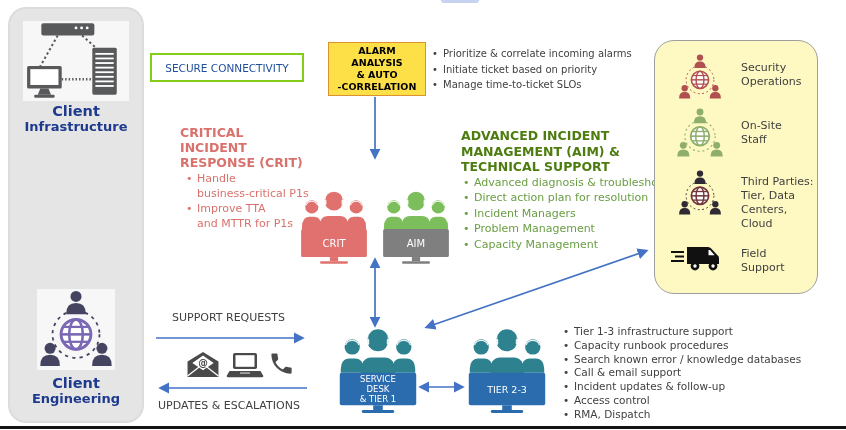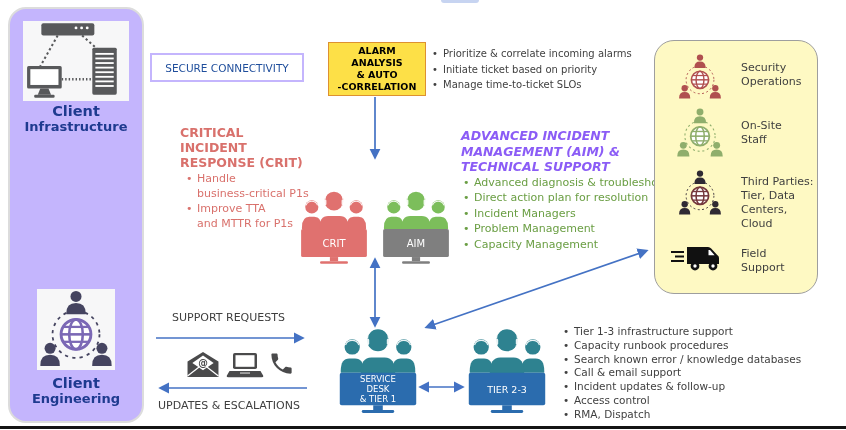--- a/index.html
+++ b/index.html
@@ -2,49 +2,49 @@
 <html><head>
 <meta charset="utf-8">
 <style>
   html,body{margin:0;padding:0;background:#ffffff;}
   #canvas{position:relative;width:846px;height:430px;background:#fff;overflow:hidden;
           font-family:"DejaVu Sans", sans-serif;color:#3f3f3f;}
   .abs{position:absolute;}
 
   
   .client-panel{left:8px;top:7px;width:132px;height:412px;border:2px solid #dcdcdc;
-                border-radius:18px;background:#c4b5fd;}
+                border-radius:18px;background:#e5e5e5;}
   .client-label{left:0;right:0;text-align:center;color:#1e3a8f;font-weight:bold;line-height:16px;}
   .client-label .l1{font-size:14.5px;}
   .client-label .l2{font-size:13px;}
   .icon-bg{background:#f7f7f8;}
 
   
-  .secure-box{left:150px;top:53px;width:150px;height:25px;border:2px solid #c4b5fd;background:#fff;
+  .secure-box{left:150px;top:53px;width:150px;height:25px;border:2px solid #84cc16;background:#fff;
               color:#1f4e9c;font-size:10.5px;display:flex;align-items:center;justify-content:center;}
 
   
   .alarm-box{left:328px;top:42px;width:96px;height:52px;background:#fde047;border:1px solid #dd9130;
              display:flex;flex-direction:column;align-items:center;justify-content:center;
              color:#000;font-weight:bold;font-size:9.5px;line-height:12px;text-align:center;}
 
   
   ul.blist{list-style:none;margin:0;padding:0;}
   ul.blist li{position:relative;padding-left:11px;}
   ul.blist li::before{content:"•";position:absolute;left:0;top:0;}
   .alarm-bullets{left:432px;top:46px;width:250px;font-size:10px;line-height:15.5px;color:#3f3f3f;}
   .desk-bullets{left:563px;top:325px;width:280px;font-size:10.5px;line-height:13.8px;color:#3f3f3f;}
 
   
   .crit-heading{left:180px;top:125px;color:#d9716c;font-weight:bold;font-size:12.5px;line-height:15px;}
   .crit-bullets{left:186px;top:171px;color:#d9716c;font-size:11px;line-height:15px;}
   .crit-bullets .cont{display:block;}
 
   
-  .aim-heading{left:461px;top:128px;color:#8b5cf6;font-weight:bold;font-size:12.5px;line-height:15.5px;font-style:italic;}
+  .aim-heading{left:461px;top:128px;color:#4d7c0f;font-weight:bold;font-size:12.5px;line-height:15.5px;}
   .aim-bullets{left:463px;top:175px;width:240px;color:#6a9e43;font-size:11px;line-height:15.4px;}
 
   
   .team{position:absolute;}
   .team svg{display:block;width:100%;height:auto;}
   .team-label{position:absolute;left:0;right:0;text-align:center;color:#fff;font-weight:normal;}
   .team-crit .team-label,.team-aim .team-label{top:50px;font-size:10px;}
   .team-sd .team-label{top:50px;font-size:8.5px;line-height:9.8px;}
   .team-tier .team-label{top:59px;font-size:9.5px;}
   .team-crit{left:297px;top:188px;width:74px;}

